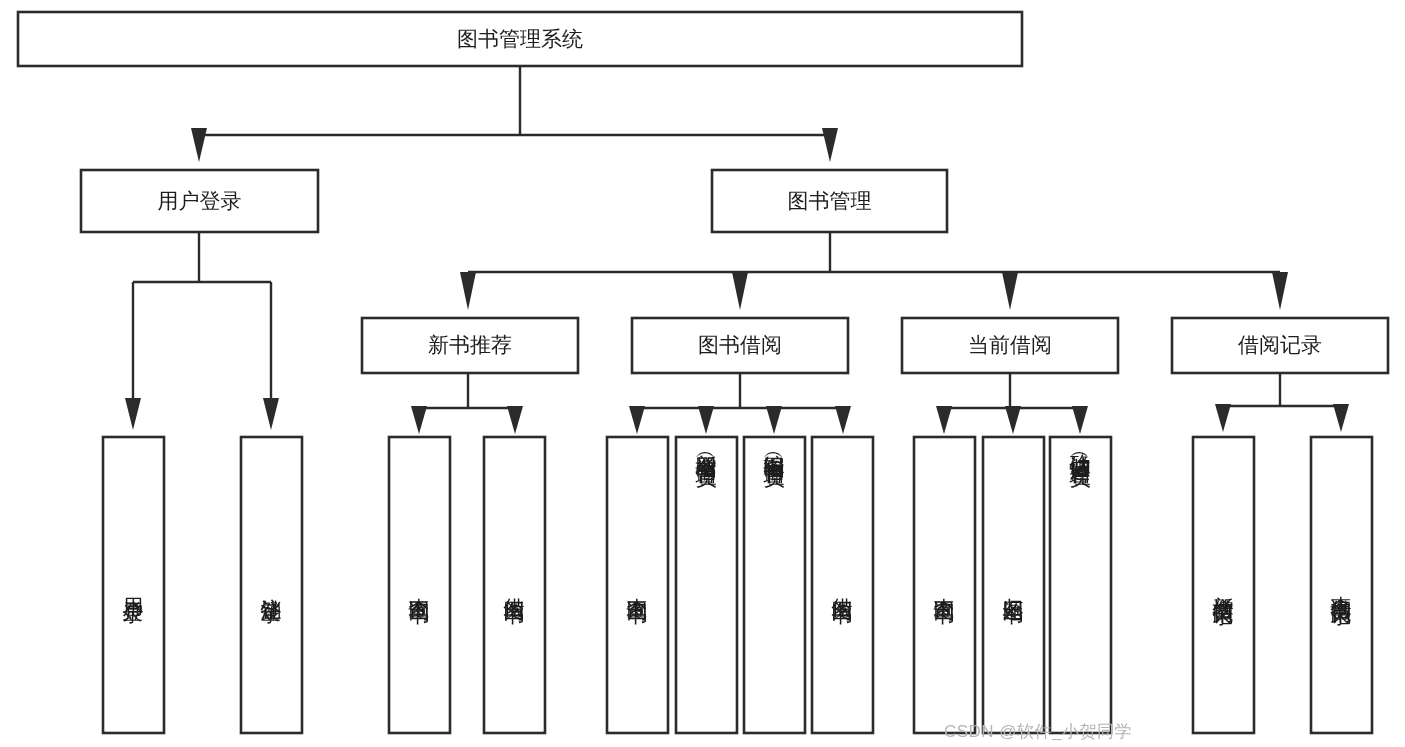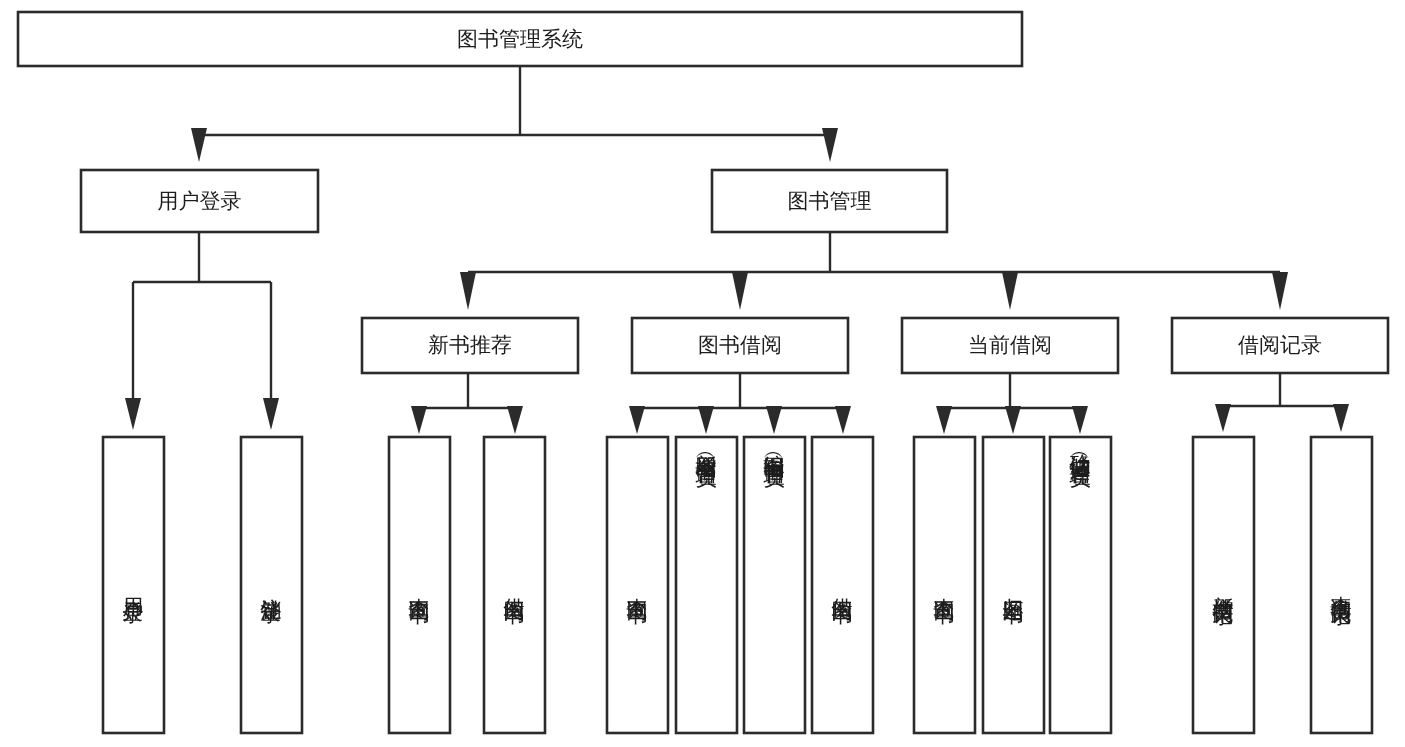--- a/index.html
+++ b/index.html
@@ -224,14 +224,15 @@
   <div class="vert-wrap" style="left:1050px; top:437px; width:61px; height:296px; align-items:flex-start;">
     <span class="node-label-v">确认归还（管理员）</span>
   </div>
   <div class="vert-wrap" style="left:1193px; top:437px; width:61px; height:296px;">
     <span class="node-label-v">新增借阅记录</span>
   </div>
   <div class="vert-wrap" style="left:1311px; top:437px; width:61px; height:296px;">
     <span class="node-label-v">查询借阅记录</span>
   </div>
 
+  <div class="watermark">CSDN @软件_小贺同学</div>
 
 </div>
 
 </body></html>

